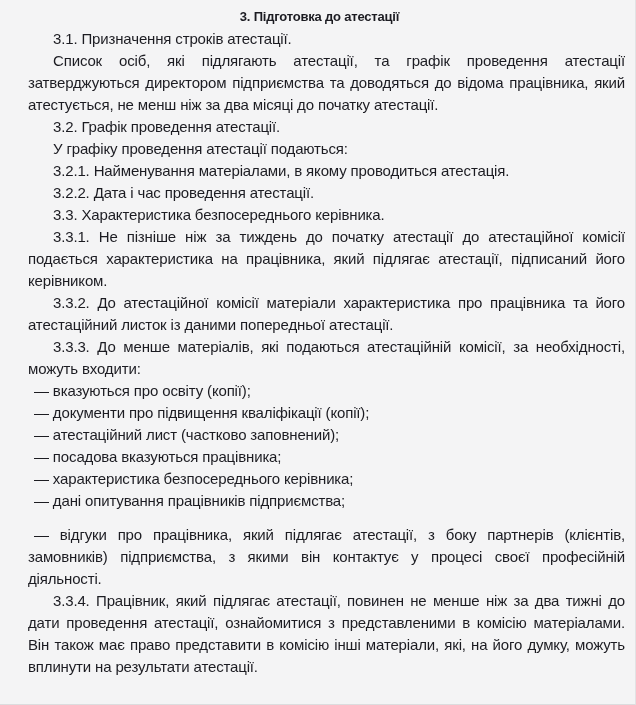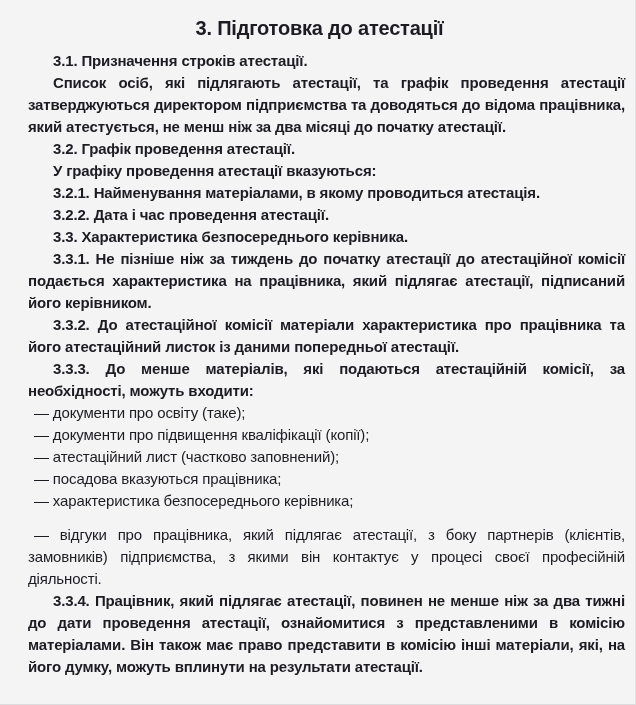--- a/index.html
+++ b/index.html
@@ -31,37 +31,36 @@
     font-size: 15px;
     line-height: 22px;
     letter-spacing: -0.15px;
     -webkit-font-smoothing: antialiased;
   }
 
   
   .heading {
     text-align: center;
     font-weight: bold;
-    font-size: 20px;
+    font-size: 13px;
     line-height: 22px;
     letter-spacing: -0.2px;
-    margin: 11px;
+    margin: 0;
     padding: 0 0 0 8px;
     white-space: nowrap;
   }
 
   
   .para {
     margin: 0;
     padding: 0 4px 0 26px;
     text-align: justify;
     text-justify: inter-word;
     text-indent: 25px;
     hyphens: manual;
-    font-weight: bold;
   }
 
   
   .para.nojust {
     text-align: left;
   }
 
   
   .dash-item {
     margin: 0;
@@ -82,40 +81,41 @@
   <div class="doc">
 
     <h2 class="heading">3. Підготовка до атестації</h2>
 
     <p class="para nojust">3.1. Призначення строків атестації.</p>
 
     <p class="para">Список осіб, які підлягають атестації, та графік проведення атестації затверджуються директором підприємства та доводяться до відома працівника, який атестується, не менш ніж за два місяці до початку атестації.</p>
 
     <p class="para nojust">3.2. Графік проведення атестації.</p>
 
-    <p class="para nojust">У графіку проведення атестації вказуються:</p>
+    <p class="para nojust">У графіку проведення атестації подаються:</p>
 
     <p class="para nojust">3.2.1. Найменування матеріалами, в якому проводиться атестація.</p>
 
     <p class="para nojust">3.2.2. Дата і час проведення атестації.</p>
 
 
     <p class="para nojust">3.3. Характеристика безпосереднього керівника.</p>
 
     <p class="para">3.3.1. Не пізніше ніж за тиждень до початку атестації до атестаційної комісії подається характеристика на працівника, який підлягає атестації, підписаний його керівником.</p>
 
     <p class="para">3.3.2. До атестаційної комісії матеріали характеристика про працівника та його атестацій­ний листок із даними попередньої атестації.</p>
 
     <p class="para">3.3.3. До менше матеріалів, які подаються атестаційній комісії, за необхідності, можуть входити:</p>
 
     <div>
-      <p class="dash-item">— документи про освіту (таке);</p>
+      <p class="dash-item">— вказуються про освіту (копії);</p>
       <p class="dash-item">— документи про підвищення кваліфікації (копії);</p>
       <p class="dash-item">— атестаційний лист (частково заповнений);</p>
       <p class="dash-item">— посадова вказуються працівника;</p>
       <p class="dash-item">— характеристика безпосереднього керівника;</p>
+      <p class="dash-item">— дані опитування працівників підприємства;</p>
       <p class="dash-item wrap">— відгуки про працівника, який підлягає атестації, з боку партнерів (клієнтів, замовників) підприємства, з якими він контактує у процесі своєї професійній діяльності.</p>
     </div>
 
     <p class="para">3.3.4. Працівник, який підлягає атестації, повинен не менше ніж за два тижні до дати про­ведення атестації, ознайомитися з представленими в комісію матеріалами. Він також має право представити в комісію інші матеріали, які, на його думку, можуть вплинути на резуль­тати атестації.</p>
 
   </div>
 </div>
 
 </body></html>

